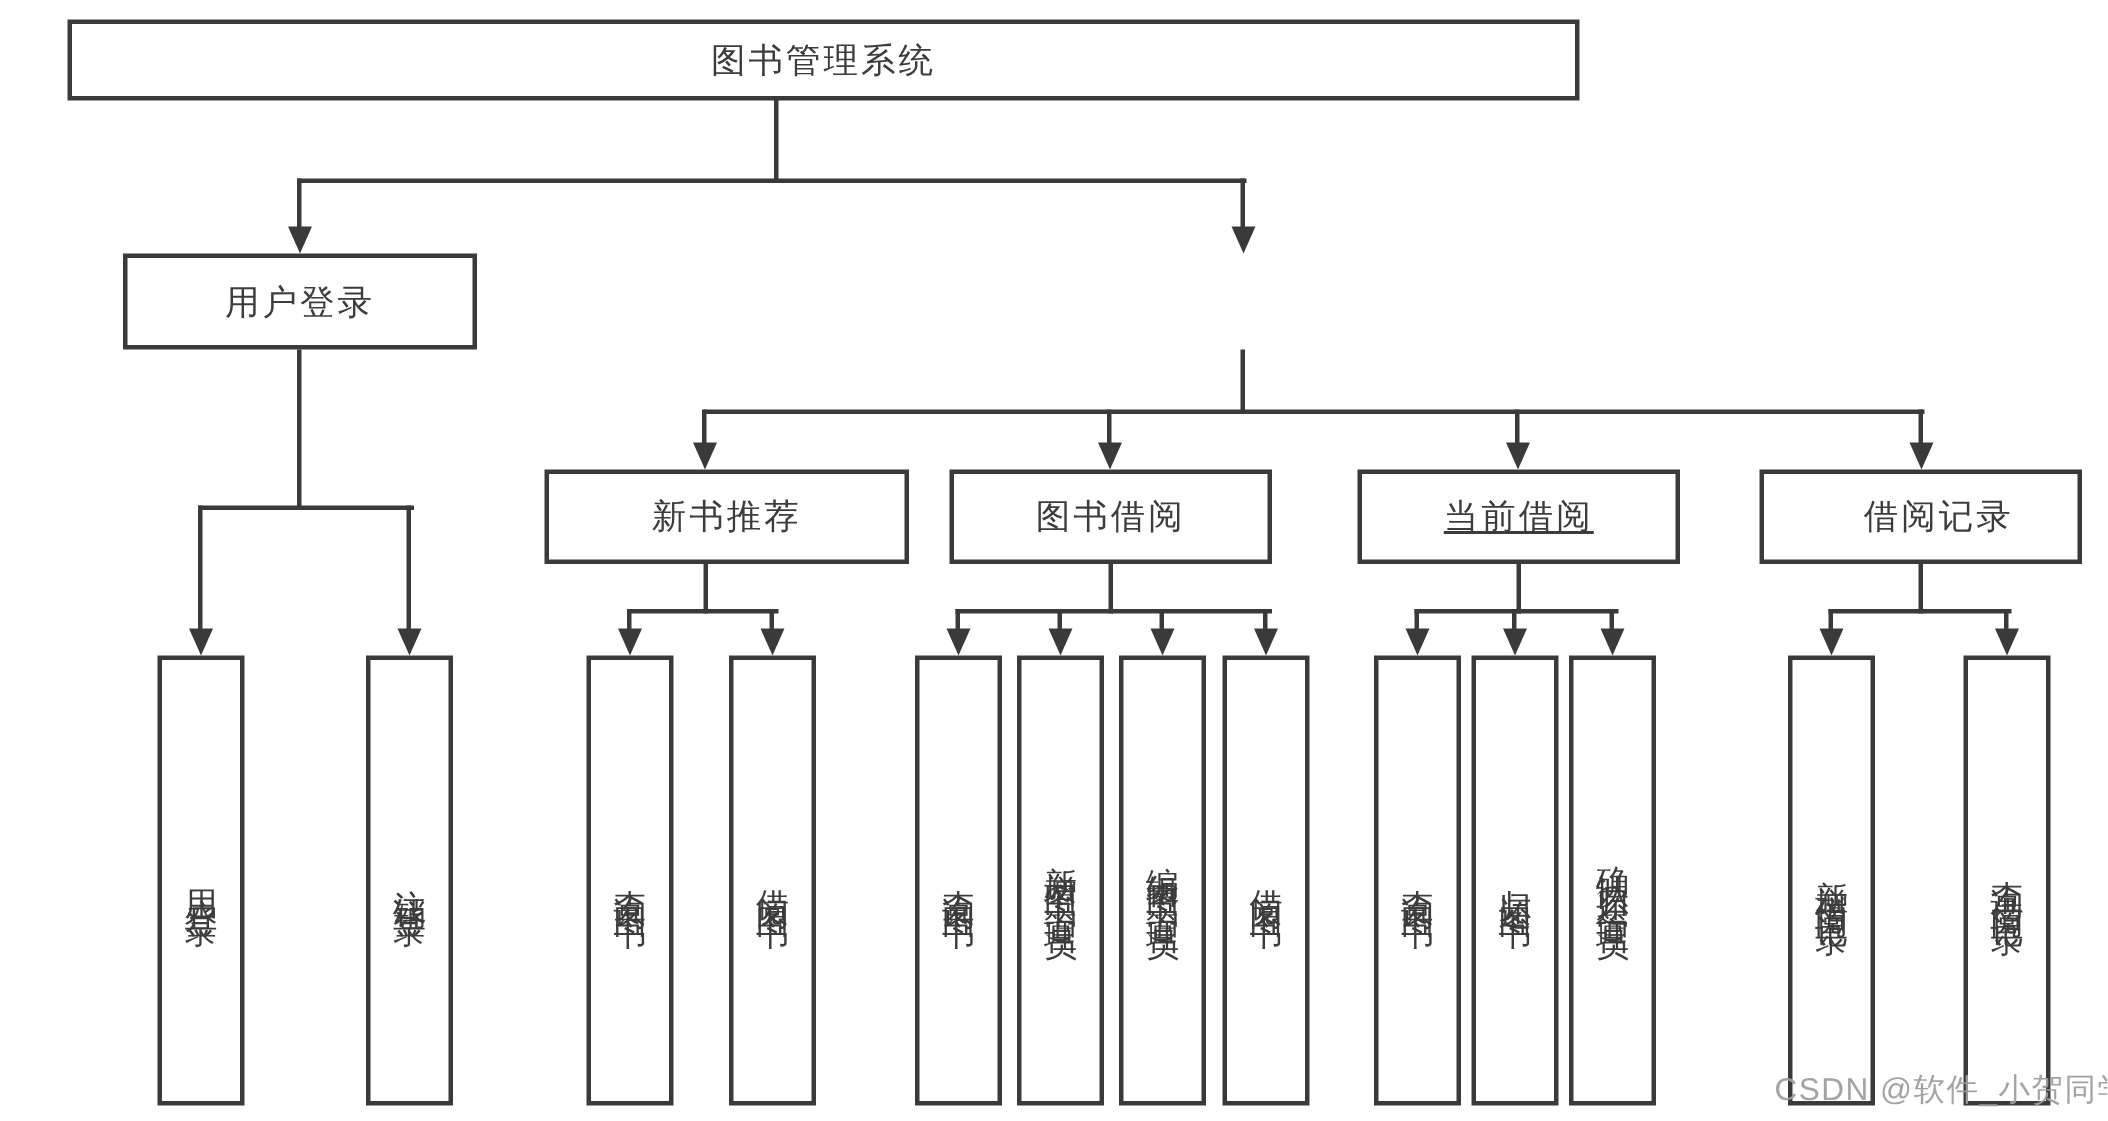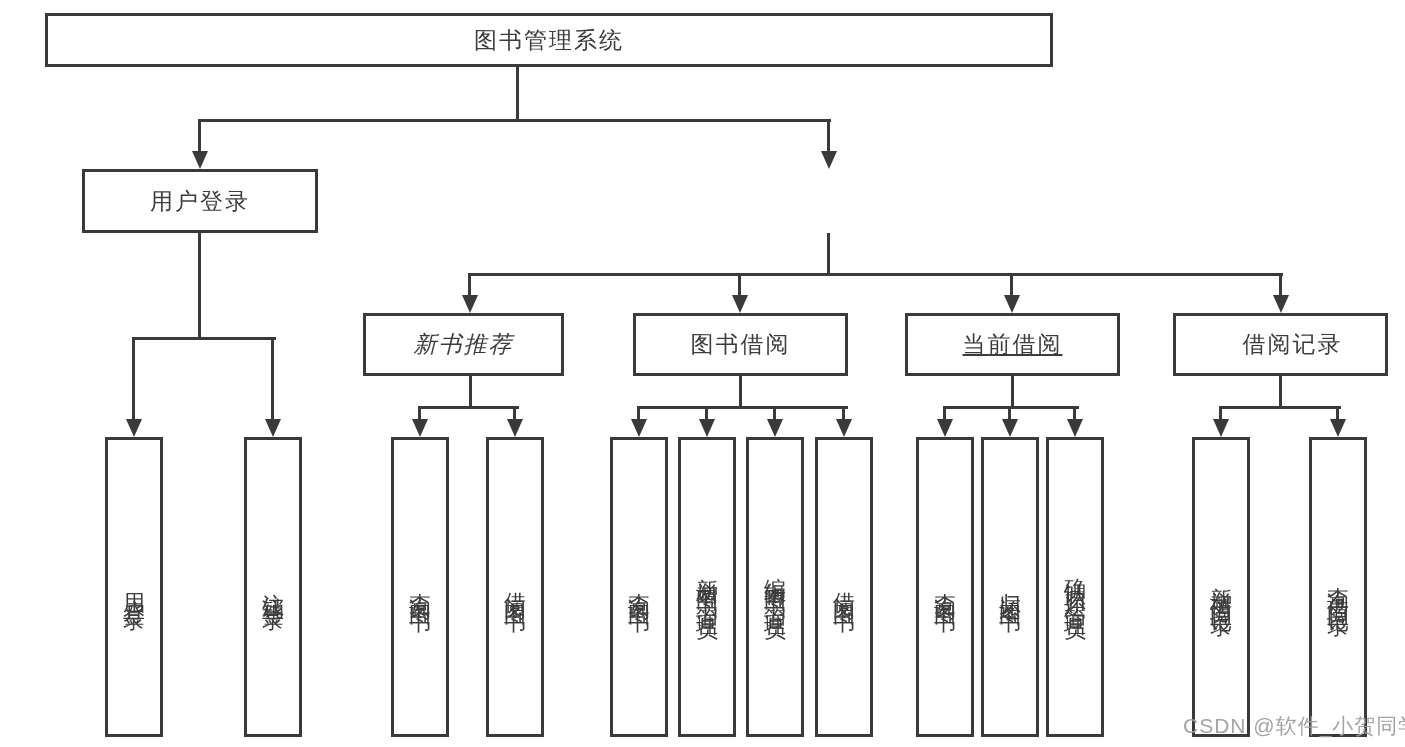--- a/index.html
+++ b/index.html
@@ -78,21 +78,21 @@
   <div class="h" style="left:469px;top:273px;width:814px;"></div>
   <div class="v" style="left:468px;top:273px;height:24px;"></div>
   <div class="ar" style="left:462px;top:295px;"></div>
   <div class="v" style="left:738px;top:273px;height:24px;"></div>
   <div class="ar" style="left:732px;top:295px;"></div>
   <div class="v" style="left:1010px;top:273px;height:24px;"></div>
   <div class="ar" style="left:1004px;top:295px;"></div>
   <div class="v" style="left:1279px;top:273px;height:24px;"></div>
   <div class="ar" style="left:1273px;top:295px;"></div>
 
-  <div class="box" style="left:363px;top:313px;width:201px;height:63px;font-style:italic;">
+  <div class="box" style="left:363px;top:313px;width:243px;height:63px;">
     <span class="hlabel">新书推荐</span>
   </div>
   <div class="box" style="left:633px;top:313px;width:215px;height:63px;">
     <span class="hlabel">图书借阅</span>
   </div>
   <div class="box" style="left:905px;top:313px;width:215px;height:63px;text-decoration:underline;">
     <span class="hlabel">当前借阅</span>
   </div>
   <div class="box" style="left:1173px;top:313px;width:215px;height:63px;padding-left:24px;">
     <span class="hlabel">借阅记录</span>

